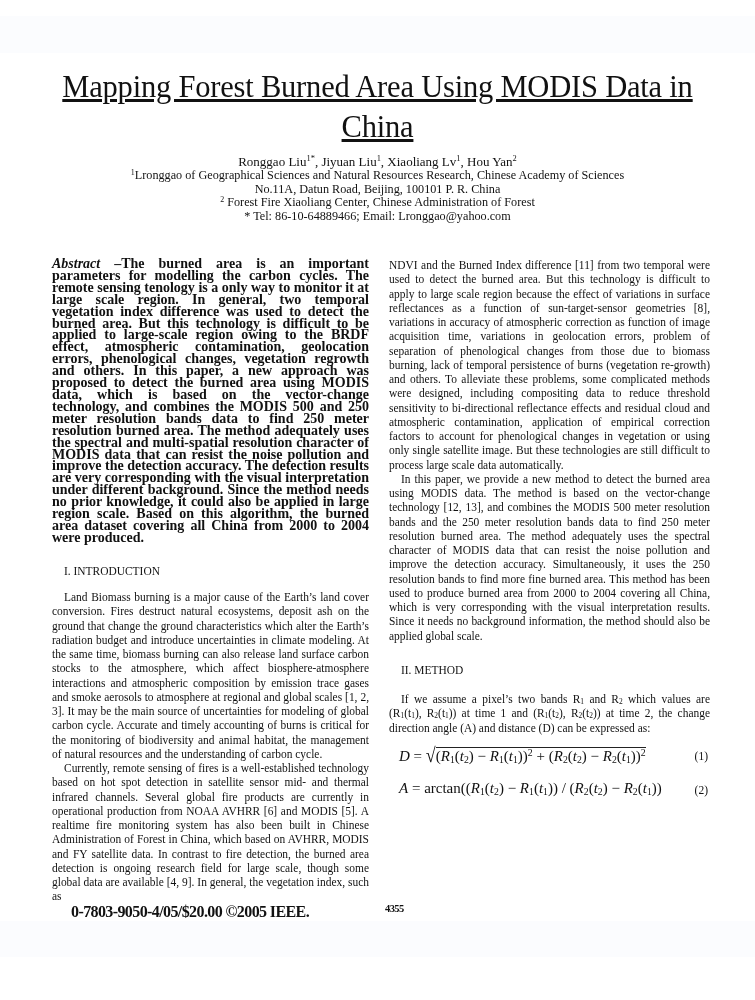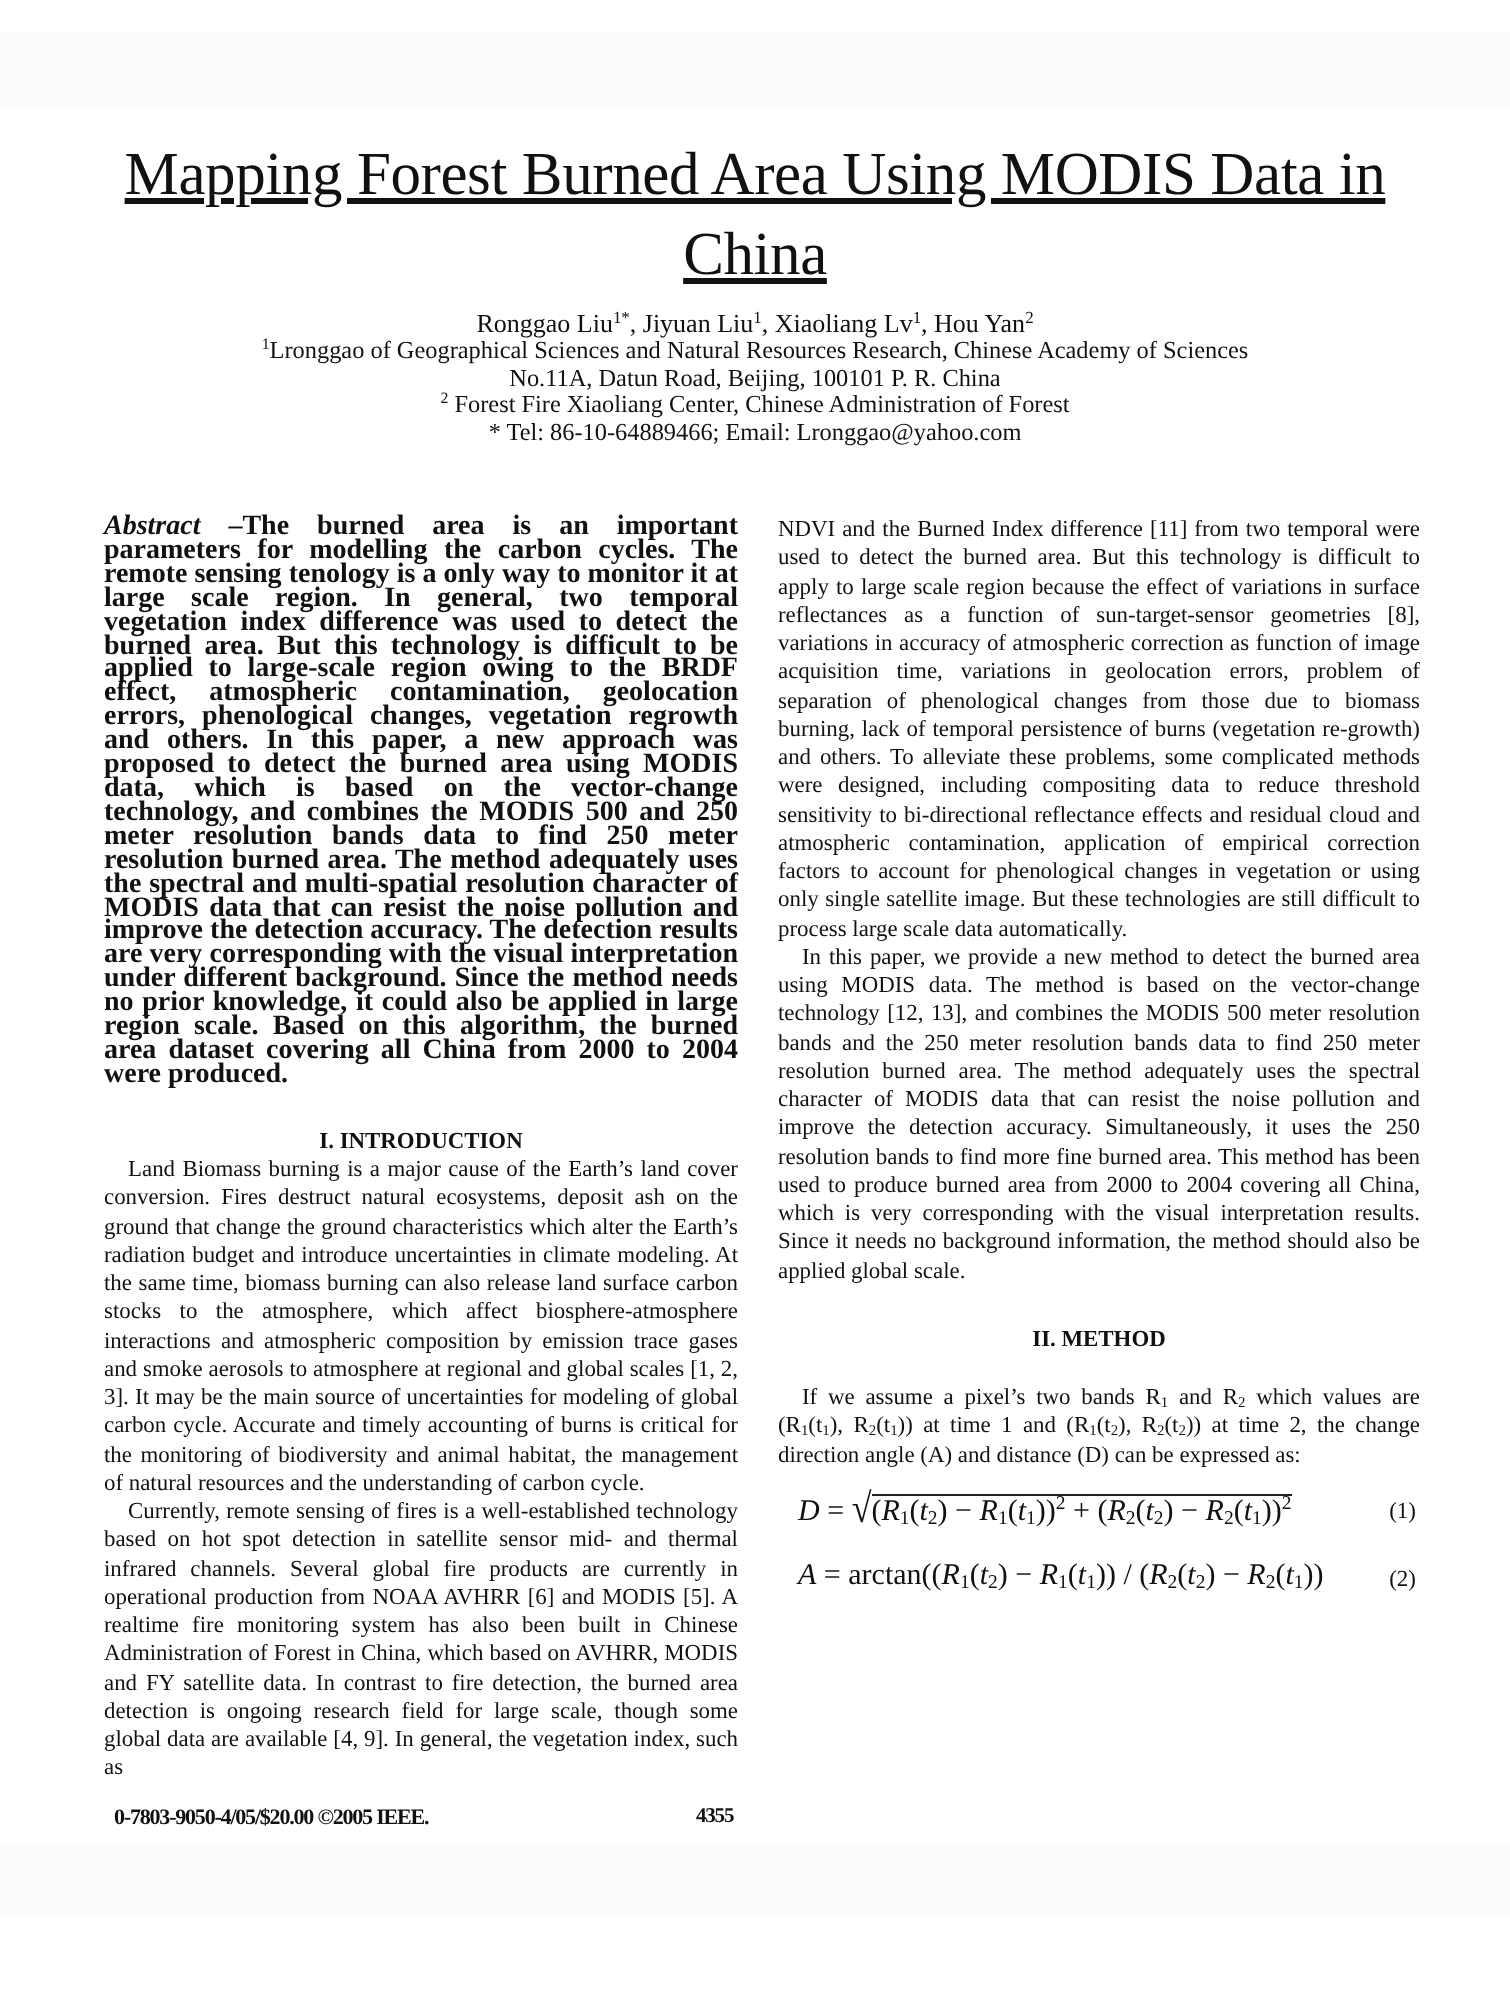--- a/index.html
+++ b/index.html
@@ -26,44 +26,44 @@
   sup { font-size: 65%; line-height: 0; vertical-align: 0.55em; }
   sub { font-size: 65%; line-height: 0; vertical-align: -0.2em; }
 
   .col { position: absolute; top: 258px; font-size: 11.45px; line-height: 14.25px; text-align: justify; }
   .col-left { left: 52px; width: 317px; }
   .col-right { left: 389px; width: 321px; }
 
   .abstract { font-weight: bold; margin: 0; font-size: 14px; line-height: 11.9px; }
   .abstract .abs-label { font-style: italic; }
   .section-heading {
-    text-align: center; margin: 0; font-weight: bold; font-size: 11.45px;
+    margin: 12px; font-weight: normal; font-size: 11.45px;
   }
   .sec-intro { margin-top: 20px; }
   .sec-method { margin-top: 20px; margin-bottom: 15px; }
   p.body { margin: 0; text-indent: 12px; }
   p.body.noind { text-indent: 0; }
 
   .equation {
     position: relative; height: 34px; font-size: 15px;
     font-family: Liberation Serif, serif;
   }
   .equation .expr { position: absolute; left: 10px; top: 6px; white-space: nowrap; }
   .equation .eqnum { position: absolute; right: 2px; top: 8px; font-size: 11.5px; }
   .equation i { font-style: italic; }
   .sqrt-wrap { display: inline-block; position: relative; }
   .sqrt-body { border-top: 1.2px solid #222; padding-top: 1px; display: inline-block; }
   .sqrt-sign { display: inline-block; font-size: 18px; transform: scaleY(1.15); }
 
   .footer-left {
-    position: absolute; left: 57px; top: 903px; font-size: 11px; font-weight: bold;
+    position: absolute; left: 71px; top: 903px; font-size: 16px; font-weight: bold;
     letter-spacing: -0.6px;
   }
   .footer-right {
-    position: absolute; left: 348px; top: 903px; font-size: 10.5px; font-weight: bold;
+    position: absolute; left: 385px; top: 903px; font-size: 10.5px; font-weight: bold;
     letter-spacing: -0.6px;
   }
 </style>
 </head>
 <body>
 
 <div class="band band-top"></div>
 
 <h1 class="title">Mapping Forest Burned Area Using MODIS Data in China</h1>
 

